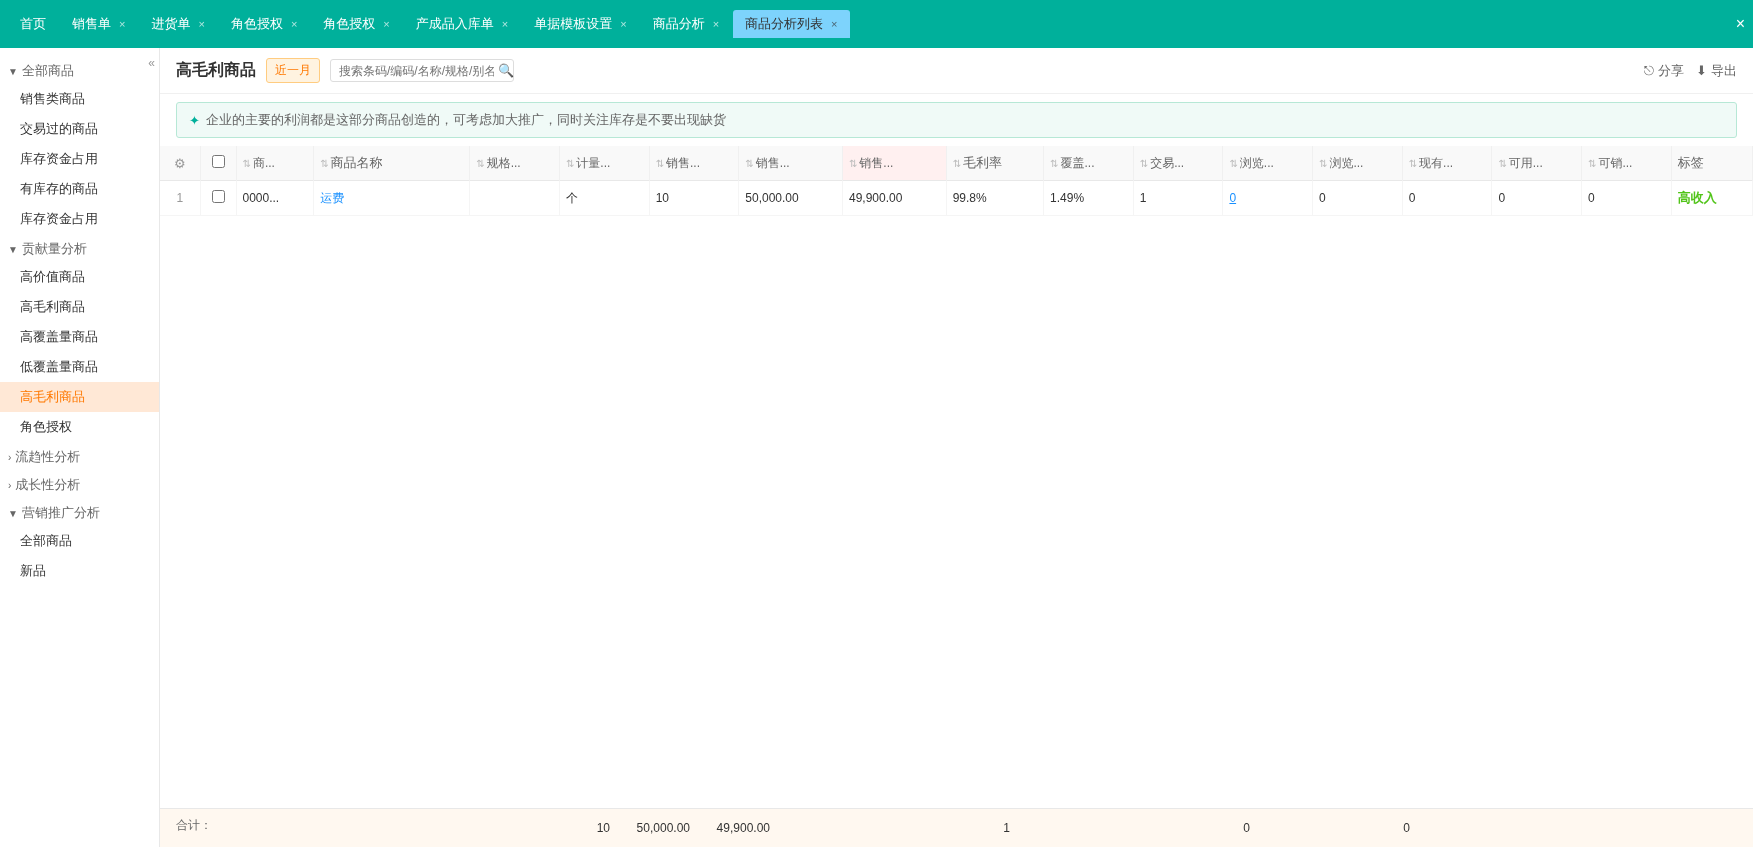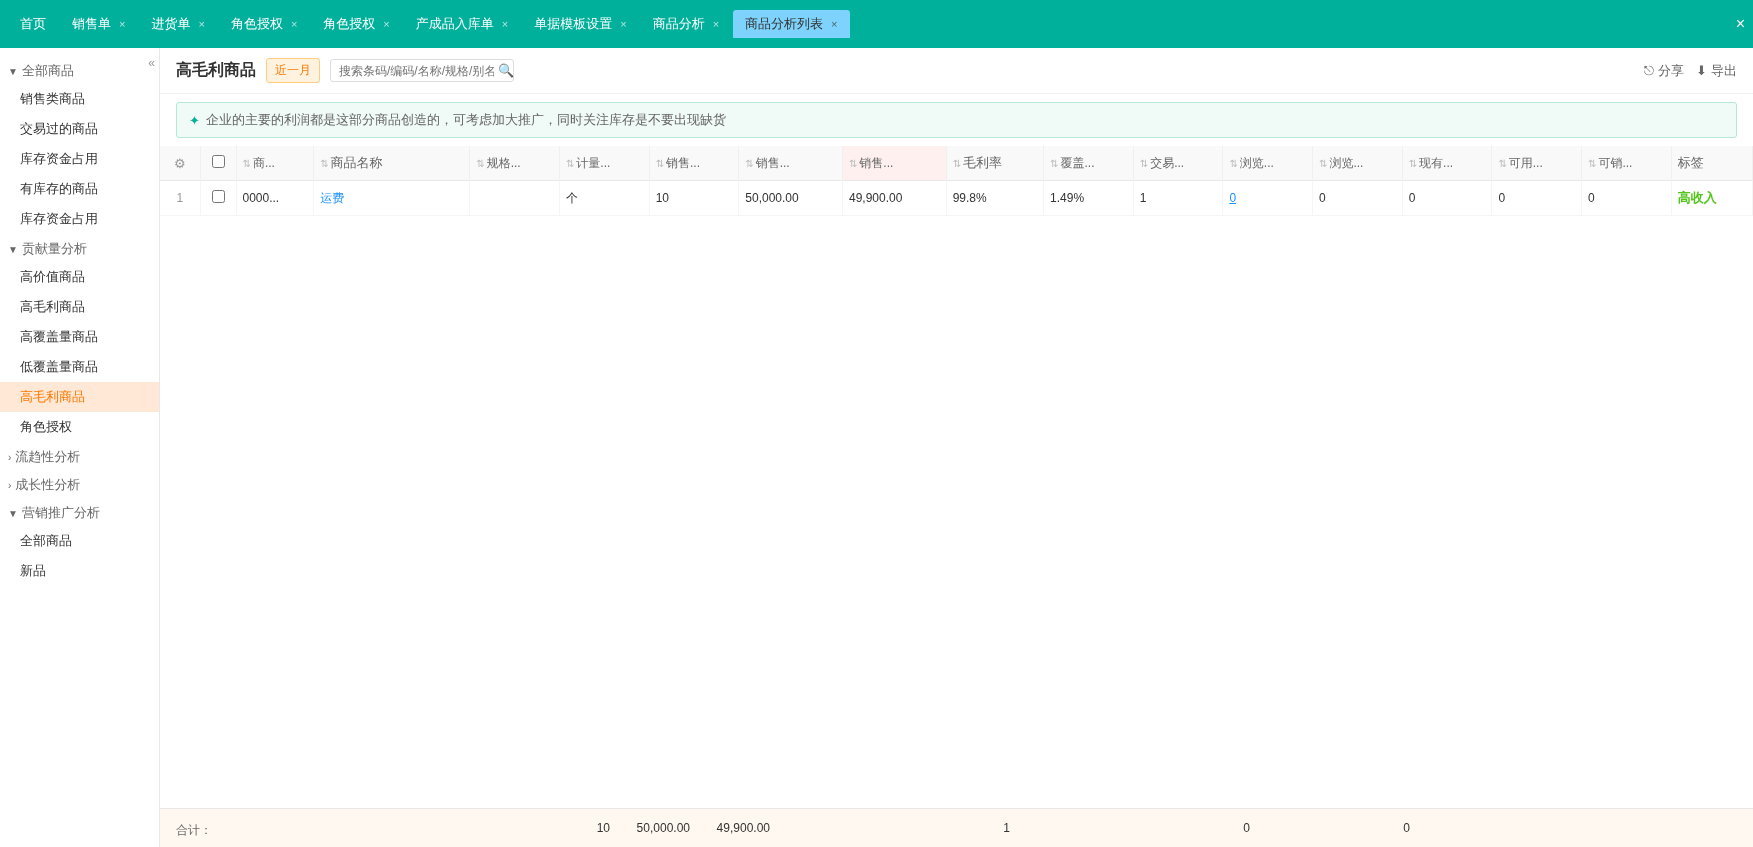--- a/index.html
+++ b/index.html
@@ -198,21 +198,21 @@
     }
     .tag-green { color: #52c41a; font-weight: bold; }
     .link-blue { color: #1890ff; text-decoration: underline; cursor: pointer; }
 
     
     .footer-bar {
       border-top: 1px solid #e8e8e8;
       background: #fff8f0;
       padding: 8px 16px;
       display: flex;
-      align-items: flex-end;
+      align-items: flex-start;
       gap: 0;
       min-height: 36px;
     }
     .footer-label { color: #666; font-size: 12px; margin-right: 8px; }
     .footer-cell {
       padding: 4px 6px;
       font-size: 12px;
       color: #333;
       min-width: 80px;
       text-align: right;

